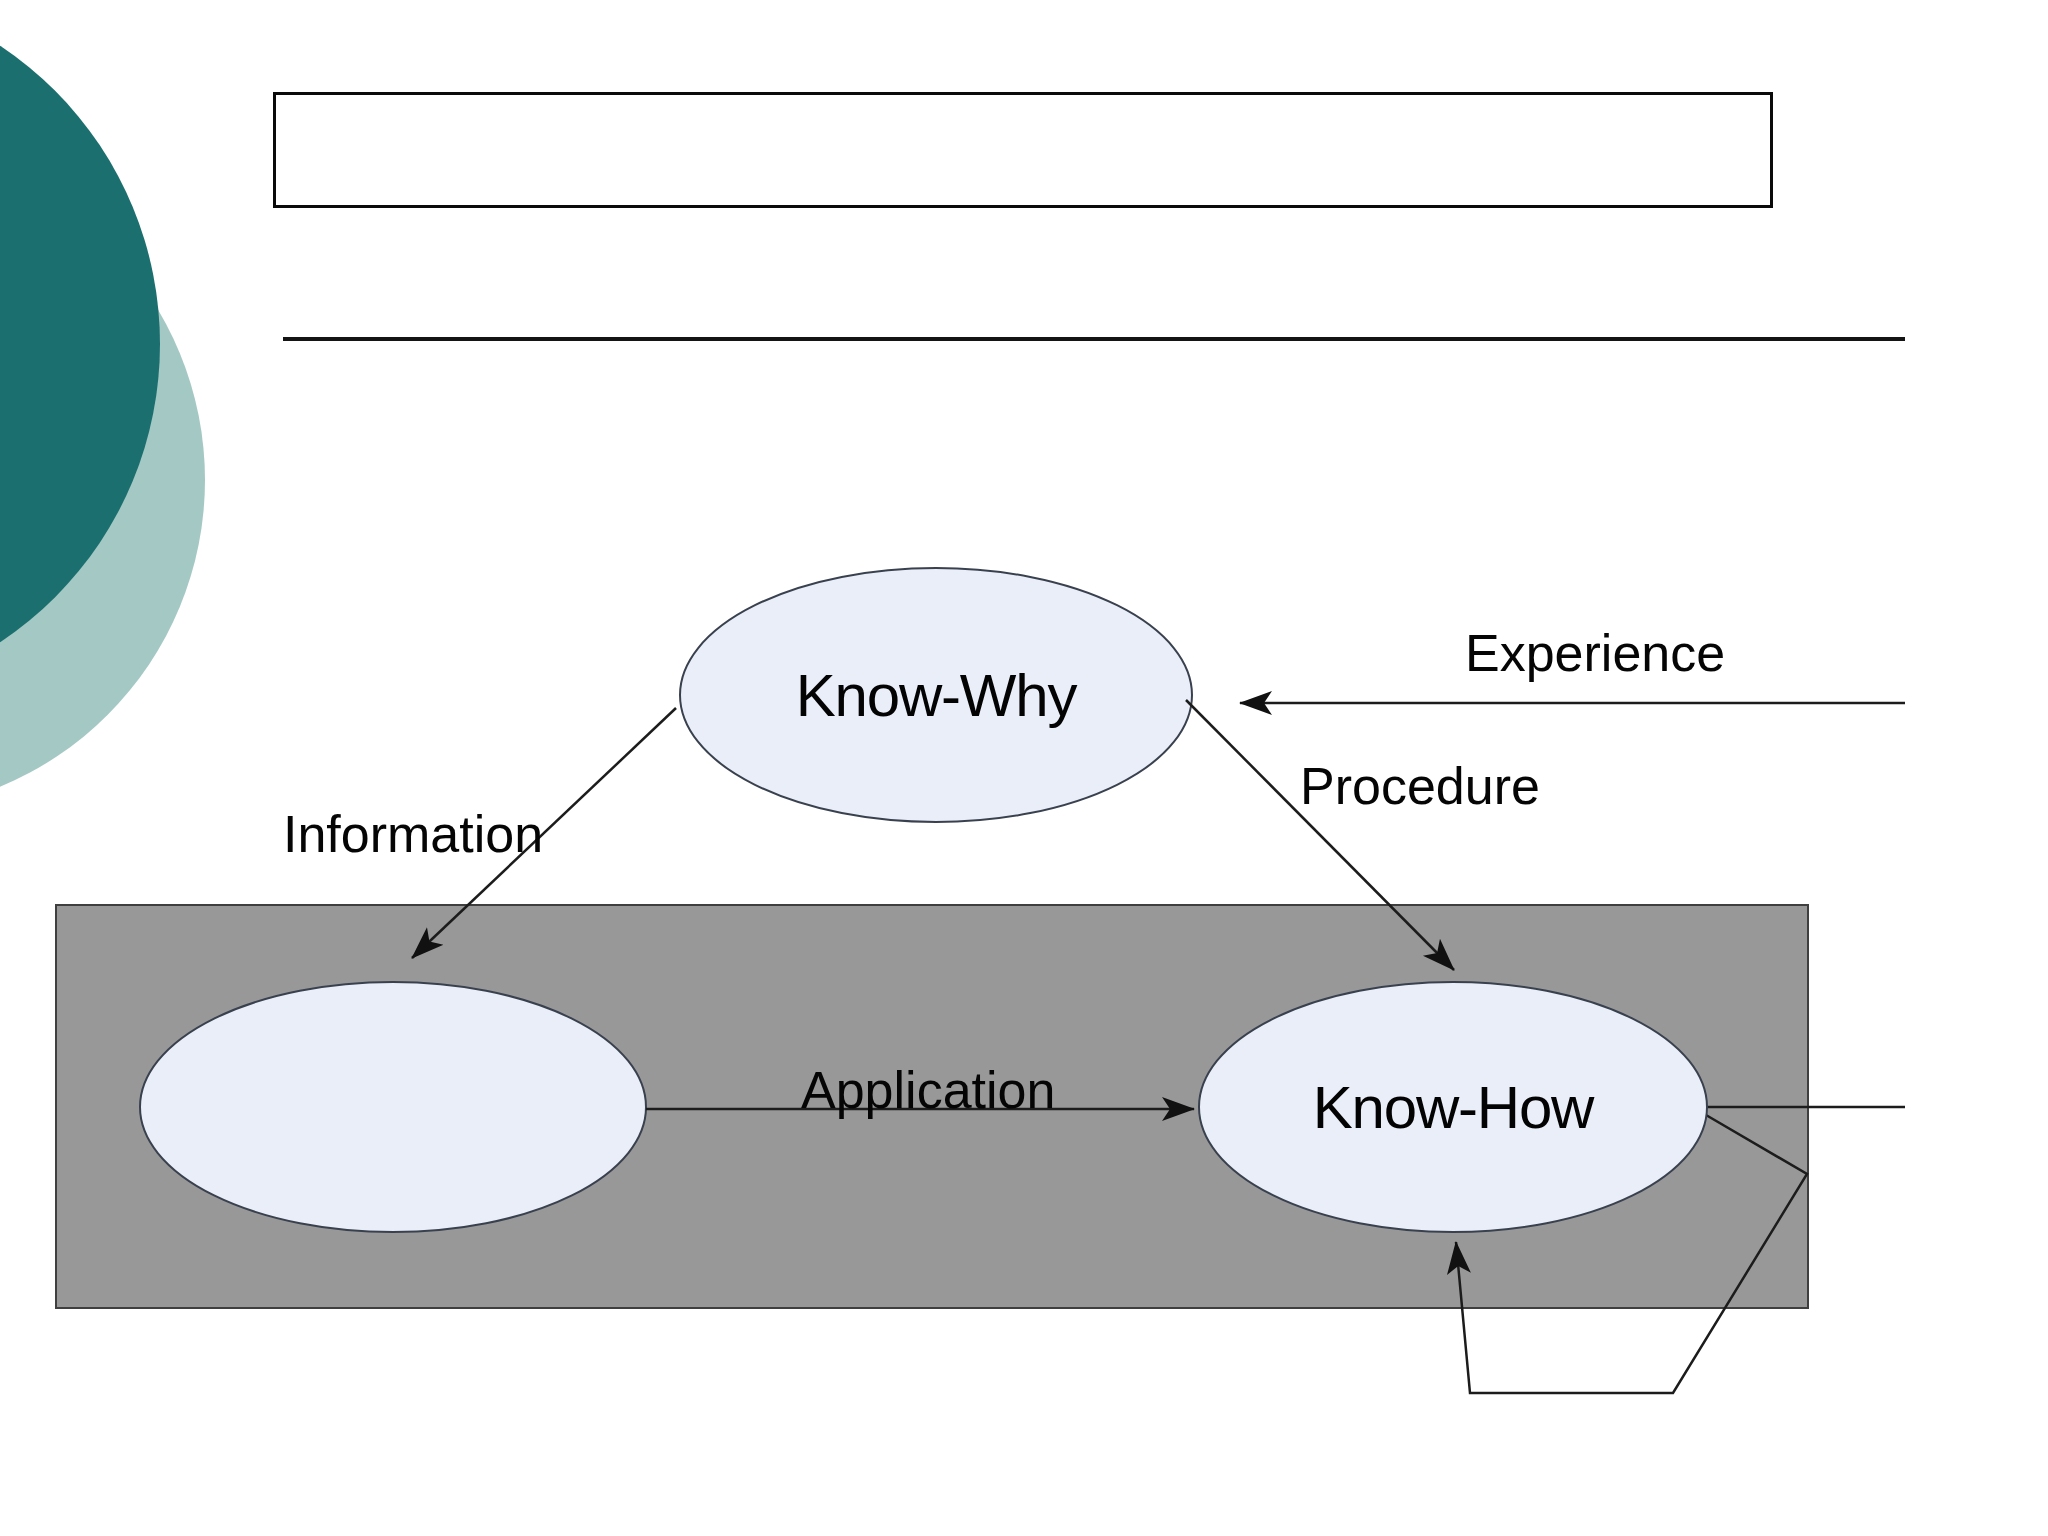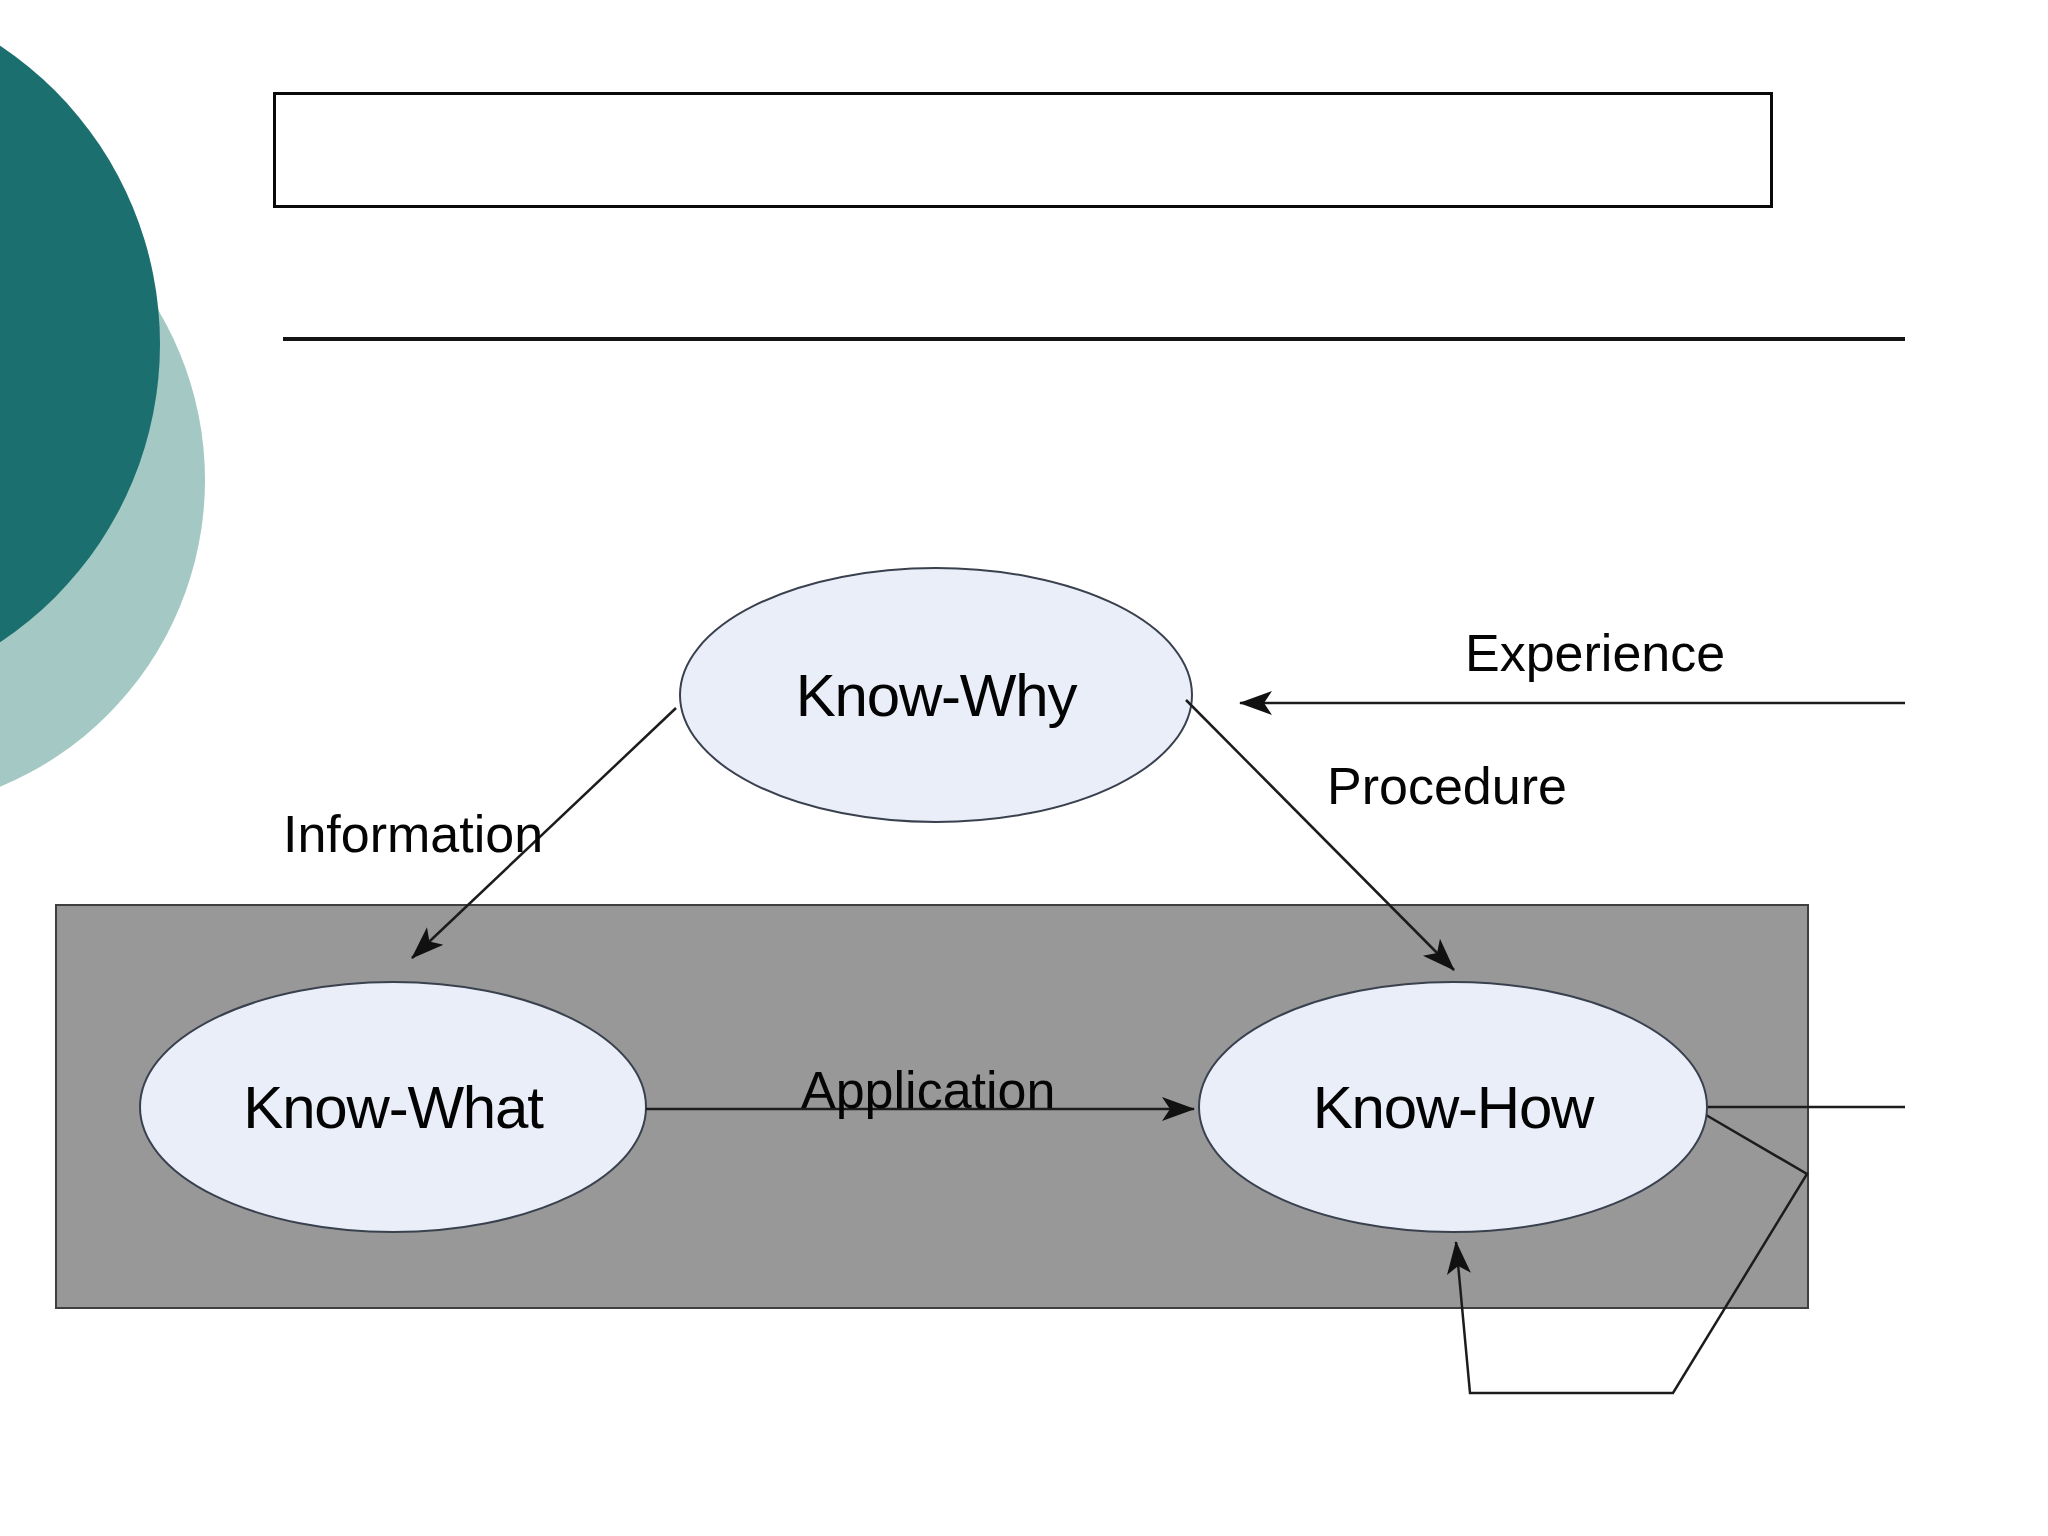--- a/index.html
+++ b/index.html
@@ -31,21 +31,21 @@
   }
   .nl-why{left:680px;top:568px;width:512px;height:254px;}
   .nl-what{left:140px;top:982px;width:506px;height:250px;}
   .nl-how{left:1199px;top:982px;width:508px;height:250px;}
   .edge-label{
     position:absolute;font-size:52px;line-height:1.1;color:#050505;
     white-space:nowrap;z-index:5;pointer-events:none;
   }
   .el-information{left:283px;top:762px;margin-top:44px;}
   .el-reasoning{left:1465px;top:625px;}
-  .el-procedure{left:1327px;top:758px;text-align:center;}
+  .el-procedure{left:1300px;top:758px;text-align:center;}
   .el-application{left:801px;top:1062px;}
   .el-experience{left:1500px;top:1242px;}
 </style>
 </head>
 <body>
 
 <div class="slide">
 
   <div class="circle circle-light"></div>
   <div class="circle circle-dark"></div>
@@ -72,21 +72,20 @@
     <ellipse cx="1453" cy="1107" rx="254" ry="125" stroke="#3a414e" stroke-width="2" fill="#e9eef9"></ellipse>
 
     <line x1="676" y1="708" x2="412" y2="958" stroke="#1c1c1c" stroke-width="2.5" marker-end="url(#arrowhead)"></line>
 
     <line x1="1186" y1="700" x2="1454" y2="970" stroke="#1c1c1c" stroke-width="2.5" marker-end="url(#arrowhead)"></line>
 
     <line x1="646" y1="1109" x2="1194" y2="1109" stroke="#1c1c1c" stroke-width="2.5" marker-end="url(#arrowhead)"></line>
   </svg>
 
   <div class="node-label nl-why">Know-Why</div>
-  <div class="node-label nl-what">Know-What</div>
   <div class="node-label nl-how">Know-How</div>
 
   <div class="edge-label el-information">Information</div>
   <div class="edge-label el-procedure">Procedure</div>
   <div class="edge-label el-application">Application</div>
   <div class="edge-label el-reasoning">Experience</div>
 
 </div>
 
 </body></html>

